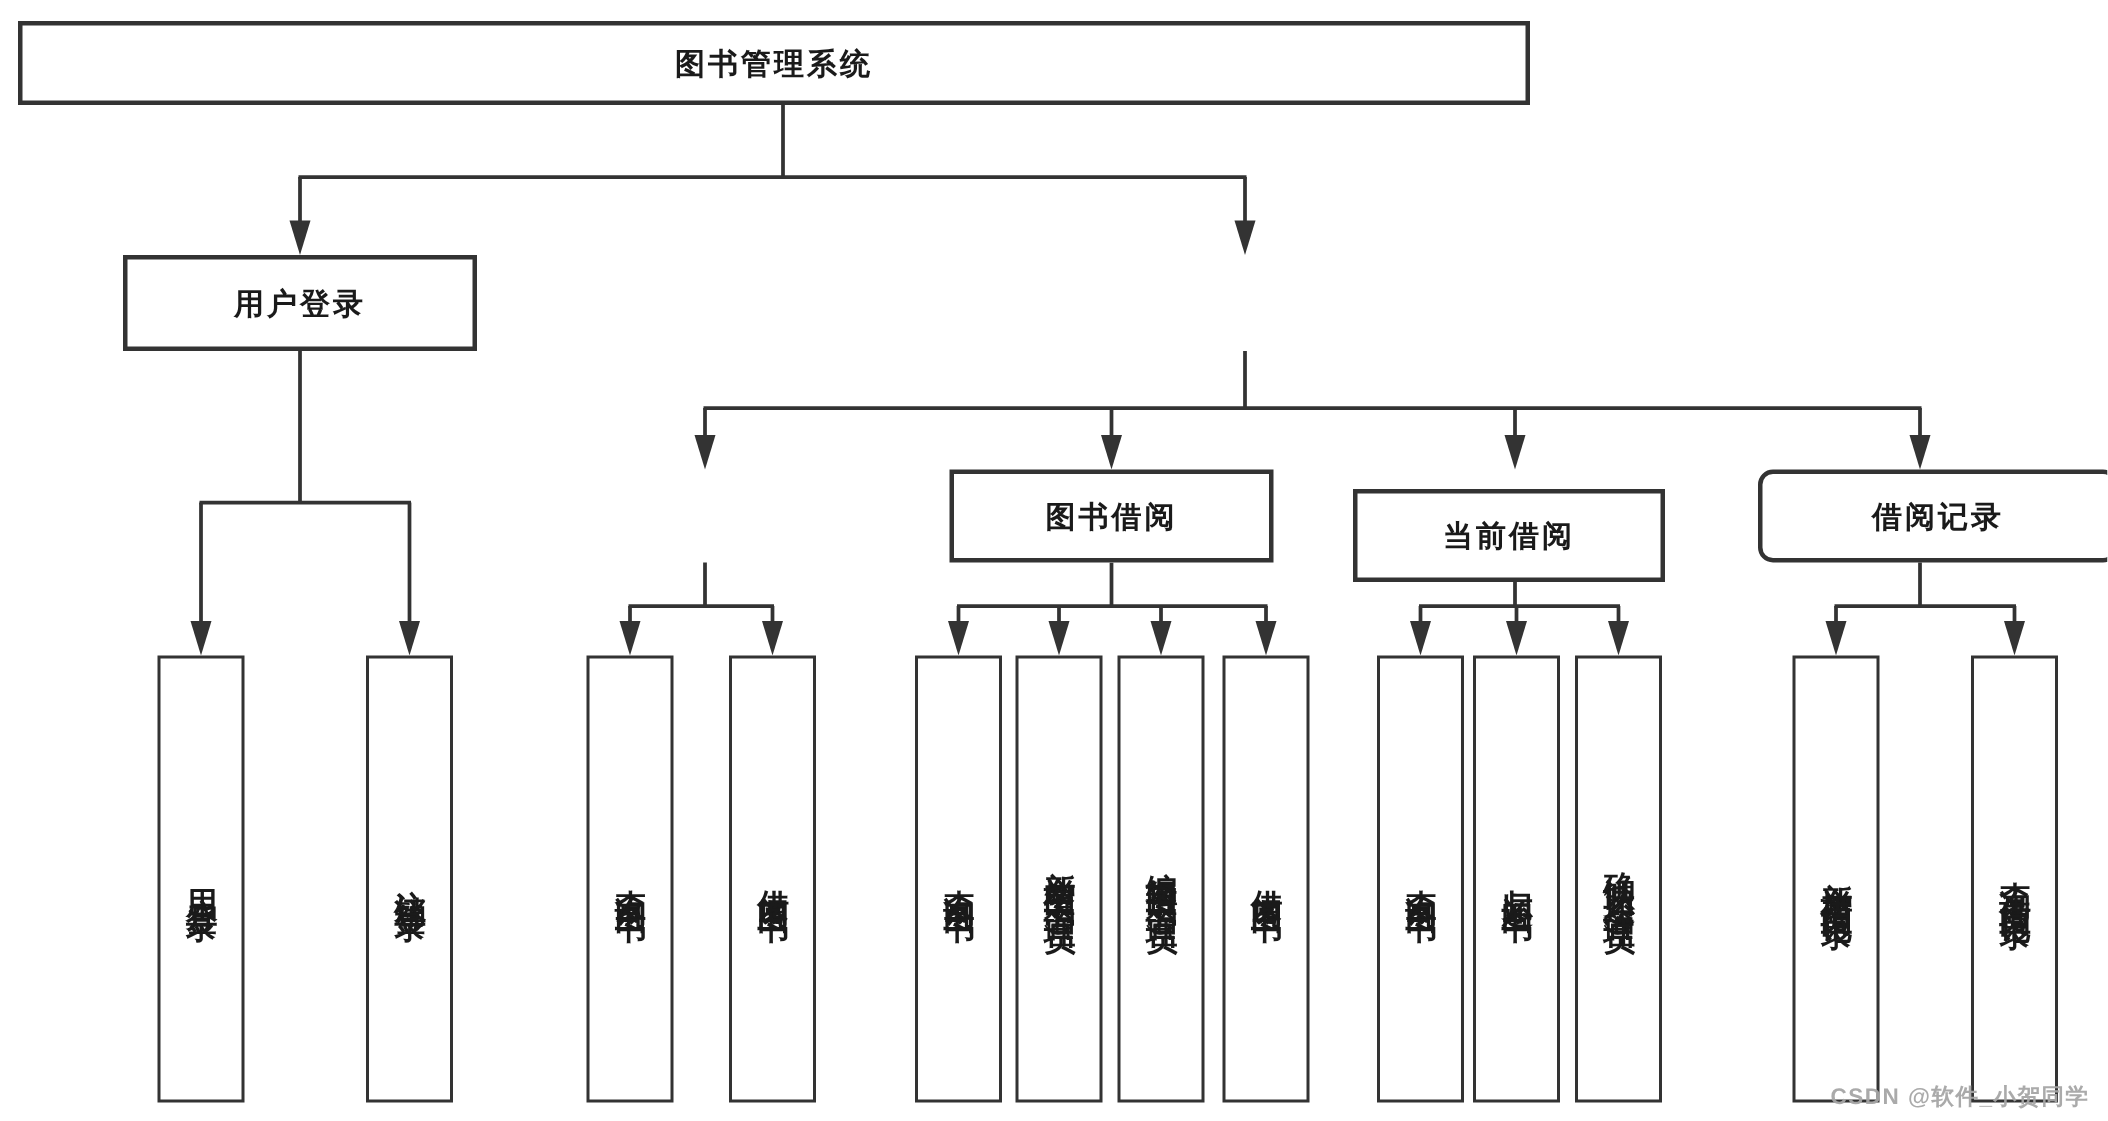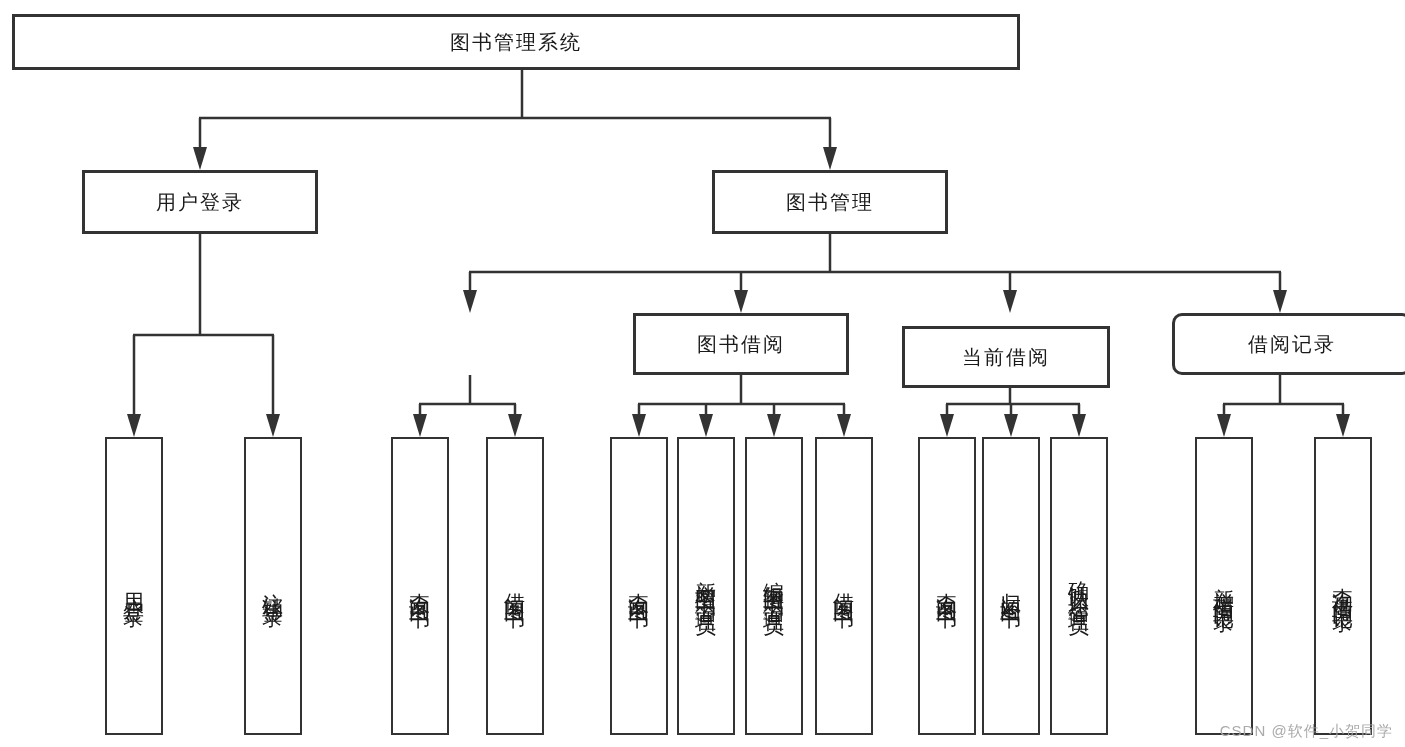--- a/index.html
+++ b/index.html
@@ -7,20 +7,21 @@
     padding: 0;
     background: #ffffff;
     font-family: "Liberation Sans", "DejaVu Sans", sans-serif;
   }
   #canvas {
     position: relative;
     width: 1405px;
     height: 747px;
     background: #ffffff;
     overflow: hidden;
+    font-weight: bold;
   }
   #connectors {
     position: absolute;
     left: 0; top: 0;
     width: 1405px; height: 747px;
     pointer-events: none;
   }
   .box {
     position: absolute;
     box-sizing: border-box;
@@ -126,21 +127,20 @@
       <polygon points="1004,414 1018,414 1011,437"></polygon>
       <polygon points="1072,414 1086,414 1079,437"></polygon>
       <polygon points="1217,414 1231,414 1224,437"></polygon>
       <polygon points="1336,414 1350,414 1343,437"></polygon>
     </g>
   </svg>
 
   <div class="box root-box h-label" style="left:12px; top:14px; width:1008px; height:56px;">图书管理系统</div>
 
   <div class="box mid-box h-label" style="left:82px; top:170px; width:236px; height:64px;">用户登录</div>
-  <div class="box mid-box h-label" style="left:712px; top:170px; width:236px; height:64px;">图书管理</div>
 
   <div class="box mid-box h-label" style="left:633px; top:313px; width:216px; height:62px;">图书借阅</div>
   <div class="box mid-box h-label" style="left:902px; top:313px; width:208px; height:62px;margin-top:13px;">当前借阅</div>
   <div class="box mid-box h-label" style="left:1172px; top:313px; width:240px; height:62px;border-radius:10px;">借阅记录</div>
 
   <div class="box leaf" style="left:105px; top:437px; width:58px; height:298px;">用户登录</div>
   <div class="box leaf" style="left:244px; top:437px; width:58px; height:298px;">注销登录</div>
 
   <div class="box leaf" style="left:391px; top:437px; width:58px; height:298px;">查询图书</div>
   <div class="box leaf" style="left:486px; top:437px; width:58px; height:298px;">借阅图书</div>

